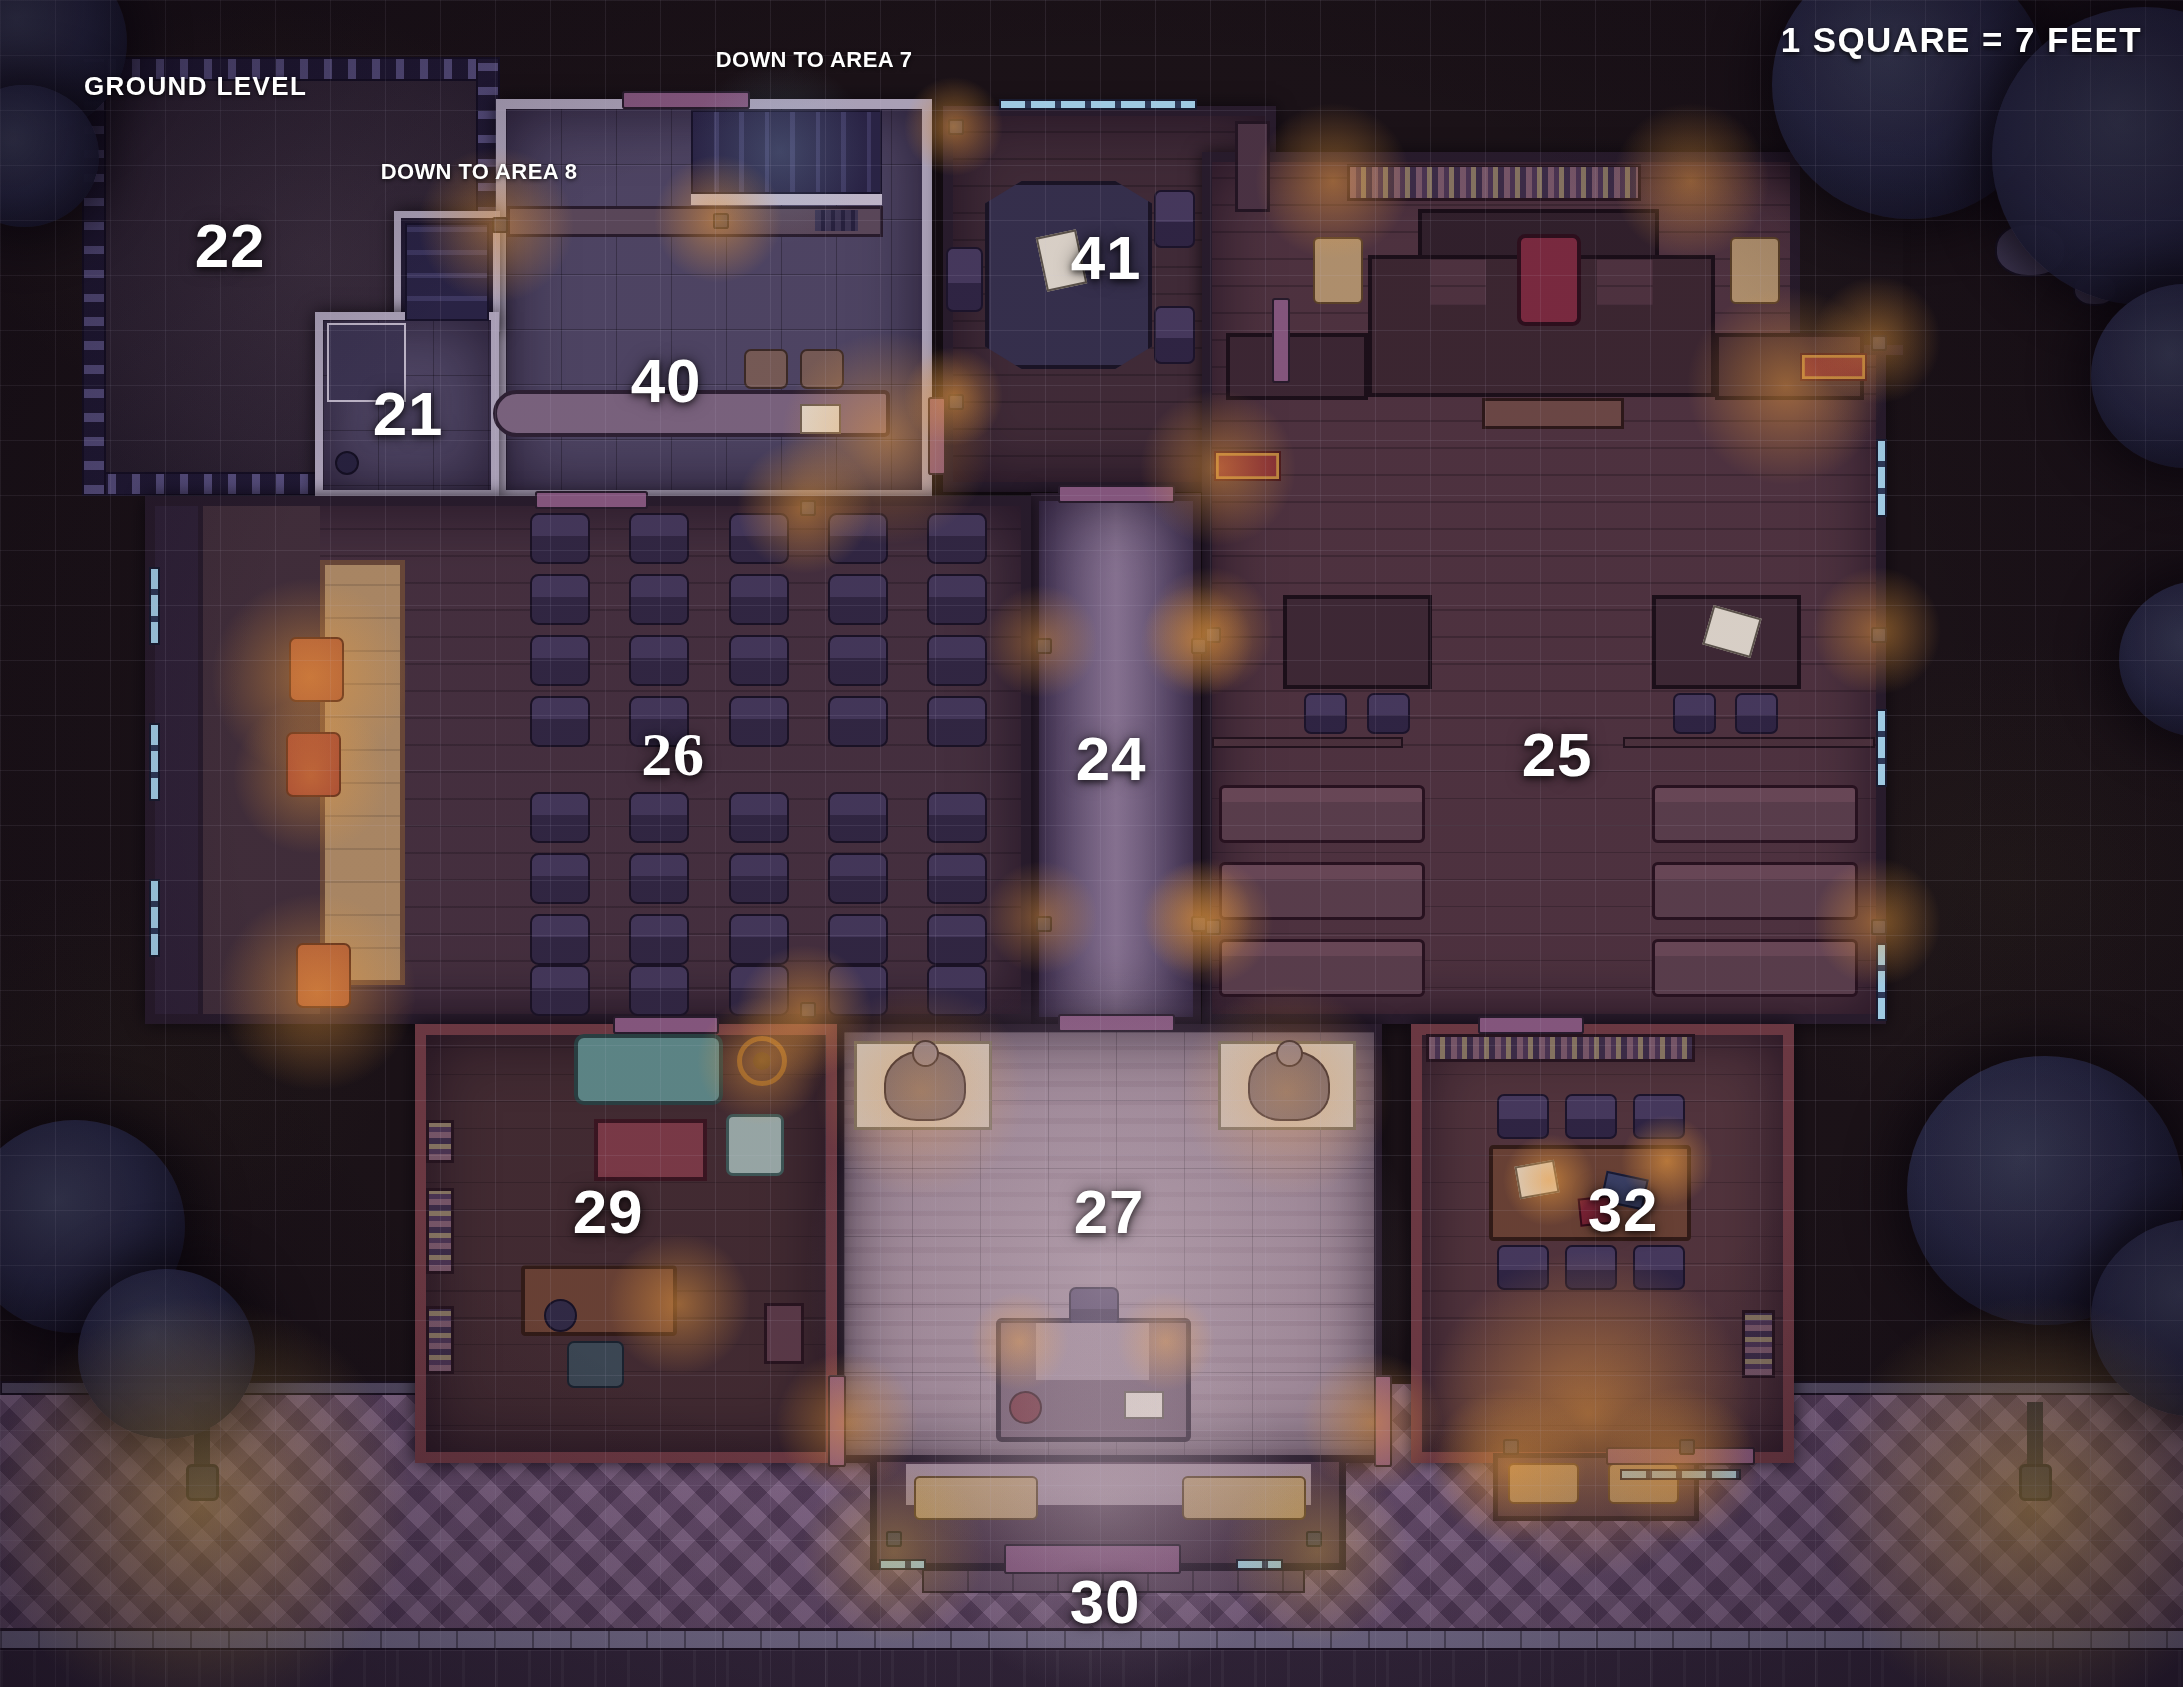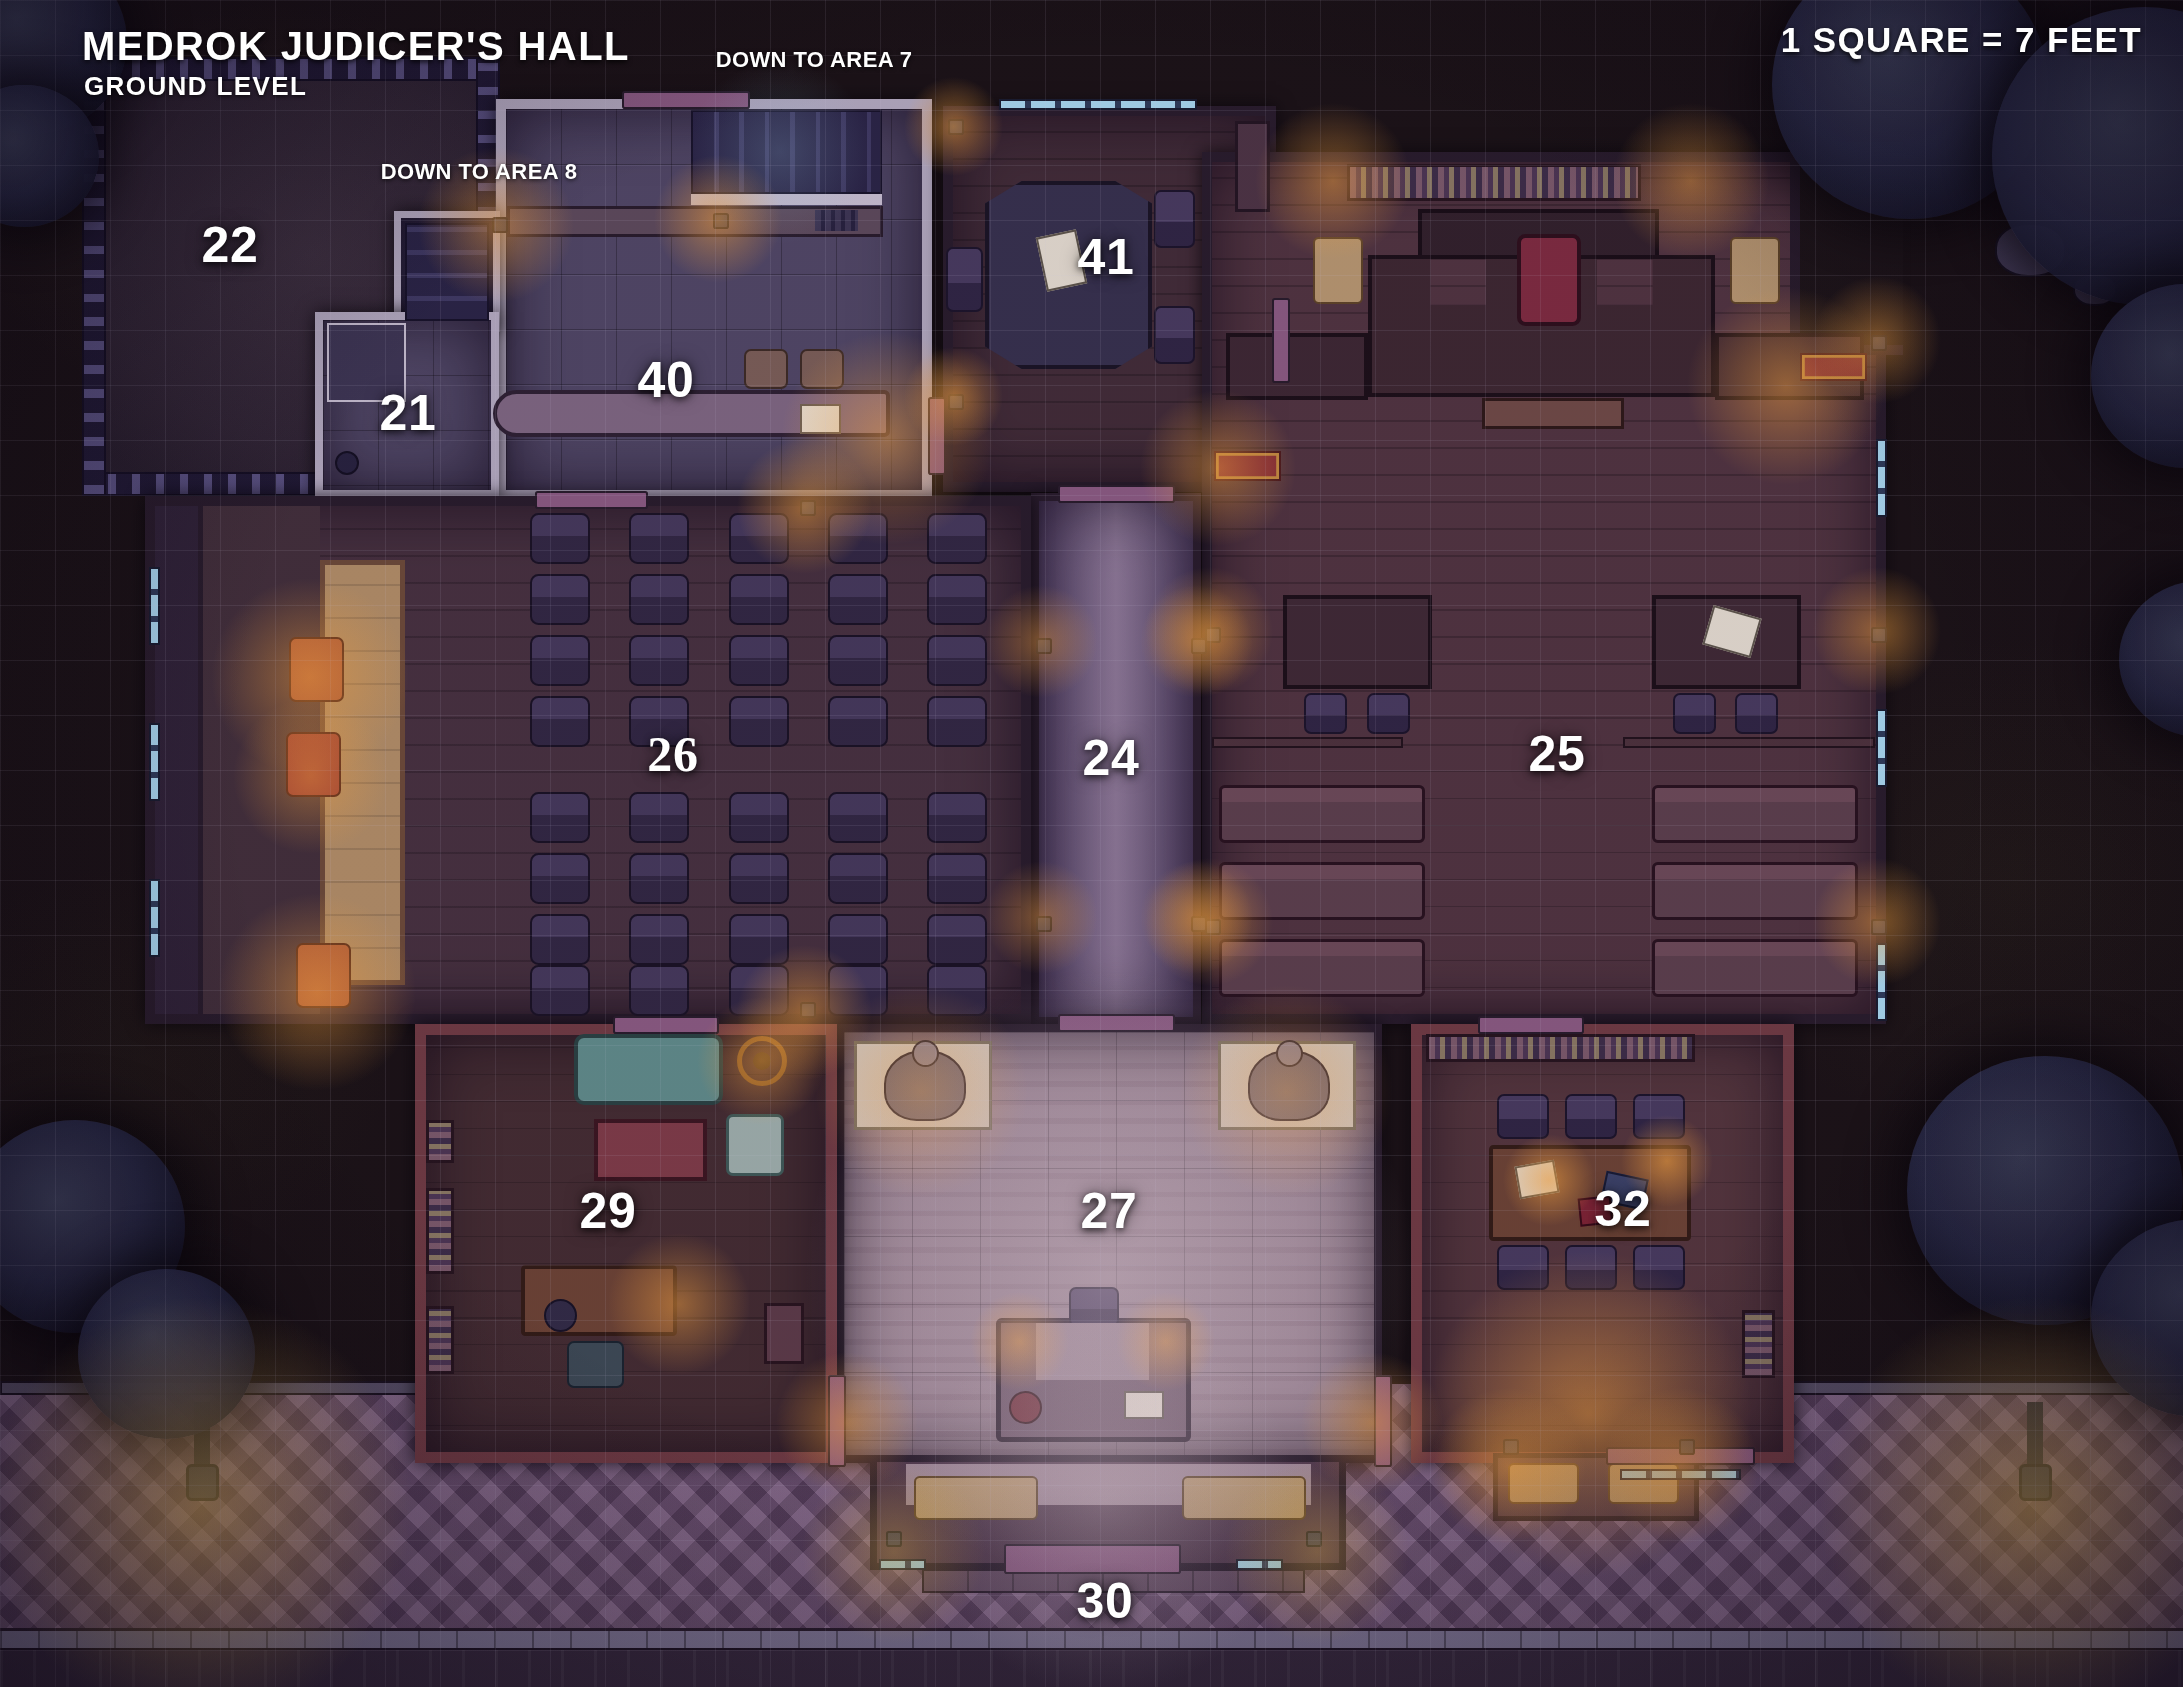--- a/index.html
+++ b/index.html
@@ -67,21 +67,21 @@
   .stairs-h{position:absolute;background:repeating-linear-gradient(0deg,#262342 0 18.4px,#3c3960 18.4px 23px);border:2.8px solid #121024;z-index:18;}
   .tree{position:absolute;border-radius:50%;z-index:40;
     background:radial-gradient(circle at 42% 38%, #3a4058 0%, #232740 45%, #101322 78%, #0a0c16 100%);
     box-shadow:0 0 50px 14px rgba(0,0,0,.75);opacity:.96;}
   .rock{position:absolute;background:#4a4560;border:2.8px solid #15121f;border-radius:46%;z-index:12;}
   .statue-ped{position:absolute;width:138px;height:89px;background:#d6cec2;border:3.5px solid #76705f;z-index:18;}
   .statue-body{position:absolute;left:27px;top:5.7px;width:82px;height:71px;background:#6e6878;border:2.8px solid #27222e;border-radius:48% 48% 40% 40%;}
   .statue-head{position:absolute;left:55px;top:-4.3px;width:27px;height:27px;background:#8a8496;border:2.8px solid #27222e;border-radius:50%;}
   .rail{position:absolute;height:11.3px;background:#4a3138;border:2.1px solid #1d1016;z-index:18;}
   
-  .label-num{position:absolute;transform:translate(-50%,-50%);color:#fff;font-weight:700;font-size:50px;z-index:100;
+  .label-num{position:absolute;transform:translate(-50%,-50%);color:#fff;font-weight:700;font-size:62px;z-index:100;
      text-shadow:0 2.1px 7px rgba(0,0,0,.75),0 0 17px rgba(0,0,0,.5);letter-spacing:0.7px;}
   .note{position:absolute;transform:translate(-50%,-50%);color:#fff;font-weight:700;font-size:22px;z-index:100;
      text-shadow:0 1.4px 4.3px rgba(0,0,0,.8);white-space:nowrap;letter-spacing:0.4px;}
   #title{left:82px;top:24px;font-size:40px;font-weight:800;color:#fff;letter-spacing:1.4px;z-index:100;
      text-shadow:0 2.1px 5.7px rgba(0,0,0,.85);}
   #subtitle{left:84px;top:71px;font-size:26px;font-weight:800;color:#fff;letter-spacing:1.4px;z-index:100;
      text-shadow:0 1.4px 4.3px rgba(0,0,0,.85);}
   #scalenote{right:41px;top:20px;font-size:35px;font-weight:800;color:#fff;letter-spacing:1.4px;z-index:100;
      text-shadow:0 2.1px 5.7px rgba(0,0,0,.85);}
   #grid{position:absolute;inset:0;z-index:55;pointer-events:none;
@@ -230,21 +230,20 @@
   <div class="tree" style="left:78px;top:1269px;width:177px;height:170px;"></div>
   <div class="tree" style="left:1907px;top:1056px;width:276px;height:269px;"></div>
   <div class="tree" style="left:2091px;top:1219px;width:213px;height:198px;"></div>
   <div class="tree" style="left:2119px;top:581px;width:163px;height:156px;"></div>
   <div class="rock" style="left:1995px;top:223px;width:71px;height:54px;"></div>
   <div class="rock" style="left:2073px;top:273px;width:44px;height:33px;"></div>
 
   <div id="grid"></div>
   <div id="vignette"></div>
 
-  <div id="title" class="abs">MEDROK JUDICER'S HALL</div>
   <div id="subtitle" class="abs">GROUND LEVEL</div>
   <div id="scalenote" class="abs">1 SQUARE = 7 FEET</div>
 <div class="label-num" style="left: 666px; top: 380px;">40</div>
     <div class="label-num" style="left: 408px; top: 413px;">21</div>
     <div class="label-num" style="left: 230px; top: 245px;">22</div>
     <div class="label-num" style="left: 1106px; top: 257px;">41</div>
     <div class="label-num" style="left: 1111px; top: 758px;">24</div>
     <div class="label-num" style="left: 1557px; top: 754px;">25</div>
     <div class="label-num" style="left: 673px; top: 754px; font-family: Liberation Serif, serif;">26</div>
     <div class="label-num" style="left: 1109px; top: 1211px;">27</div>

